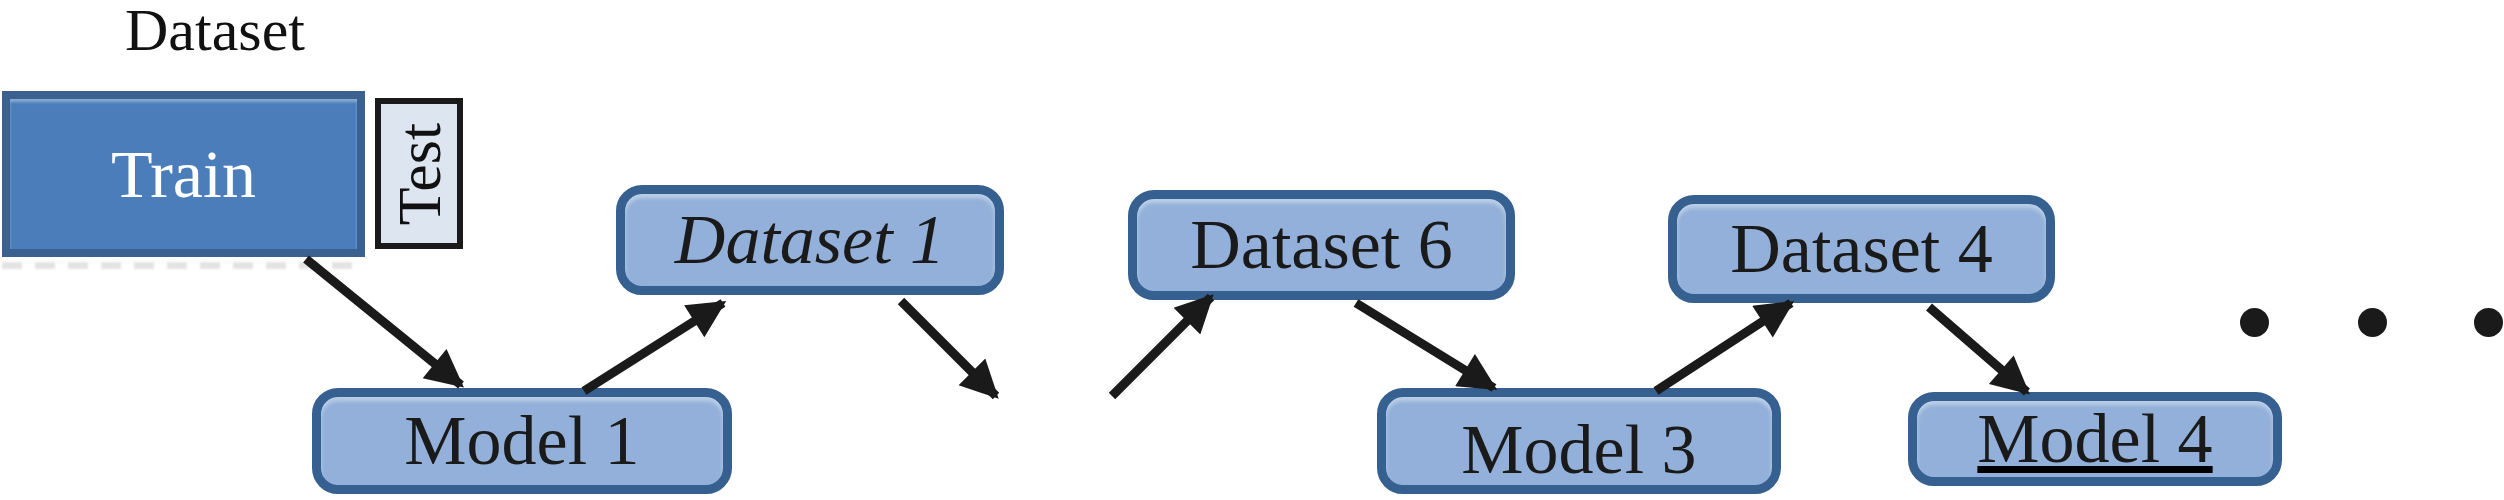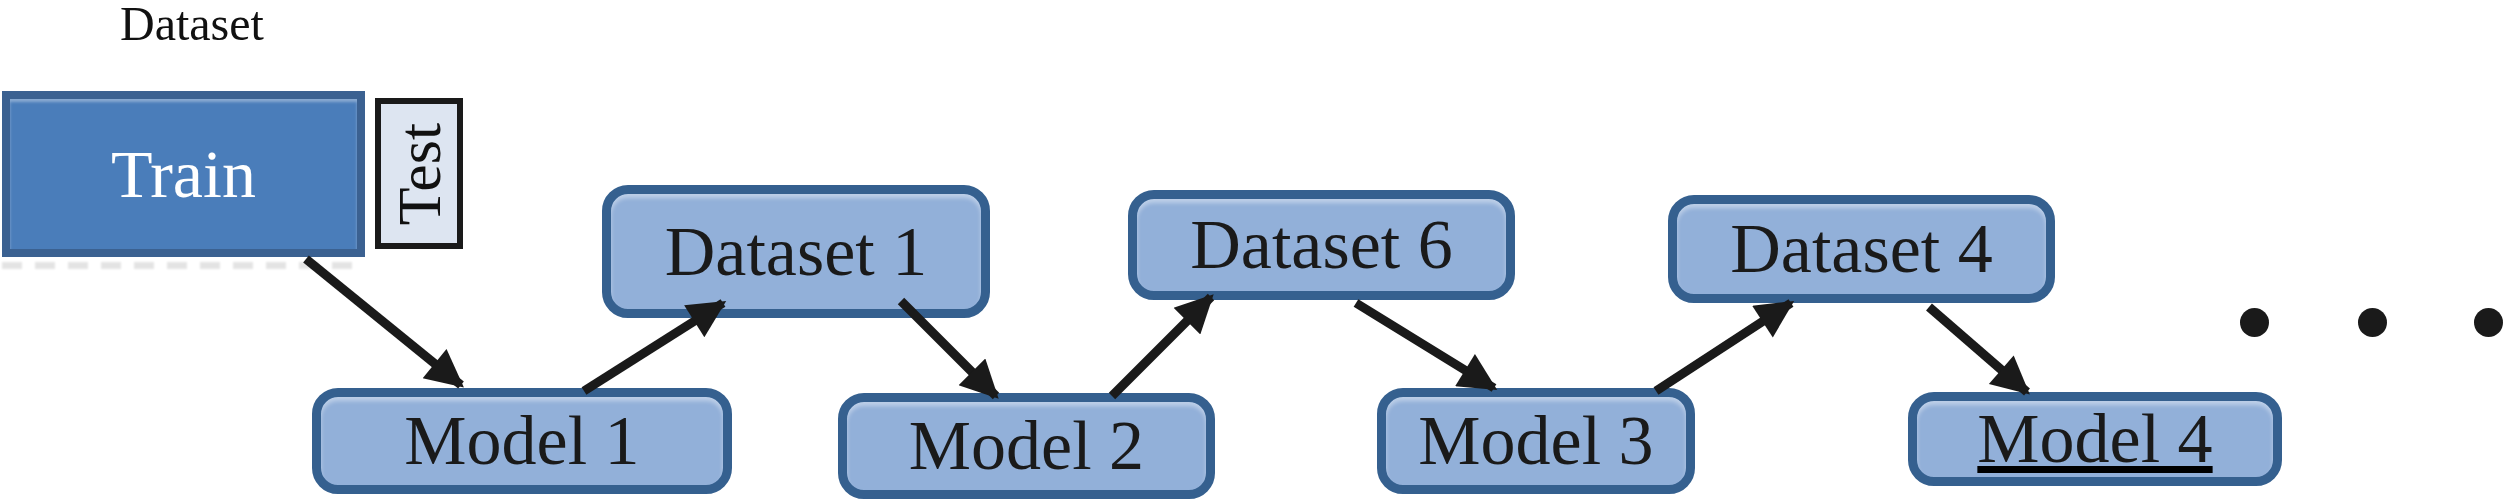--- a/index.html
+++ b/index.html
@@ -8,24 +8,25 @@
     width: 2504px;
     height: 500px;
     background: var(--background, #ffffff);
     overflow: hidden;
     font-family: "Liberation Serif", "DejaVu Serif", serif;
   }
 
   
   .group-label {
     position: absolute;
-    left: 120px;
+    left: 110px;
     top: 0px;
     width: 210px;
-    font-size: 48px;
+    text-align: center;
+    font-size: 60px;
     line-height: 1.0;
     color: #111111;
     white-space: nowrap;
   }
 
   
   .train-box {
     position: absolute;
     left: 2px; top: 91px;
     width: 363px; height: 166px;
@@ -77,26 +78,26 @@
     border-radius: 26px;
     box-shadow: inset 0 4px 4px rgba(255,255,255,0.40);
     display: flex; align-items: center; justify-content: center;
   }
   .node .lbl {
     font-size: 70px;
     line-height: 1;
     color: var(--node-text, #1A1A1A);
     white-space: nowrap;
   }
-  .n-d1 { left:  602px; top: 185px; width: 388px; height: 133px; }
+  .n-d1 { left:  616px; top: 185px; width: 388px; height: 110px; font-style: italic; }
   .n-d2 { left: 1128px; top: 190px; width: 387px; height: 110px; }
   .n-d3 { left: 1668px; top: 195px; width: 387px; height: 108px; }
   .n-m1 { left:  312px; top: 388px; width: 420px; height: 106px; }
   .n-m2 { left:  838px; top: 393px; width: 377px; height: 106px; }
-  .n-m3 { left: 1377px; top: 388px; width: 318px; height: 106px; }
+  .n-m3 { left: 1377px; top: 388px; width: 404px; height: 106px; align-items: flex-end; }
   .n-m4 { left: 1908px; top: 392px; width: 374px; height: 94px; text-decoration: underline; }
 
   
   .arrows {
     position: absolute;
     left: 0; top: 0;
     width: 2504px; height: 500px;
     pointer-events: none;
   }
   .arrow-line {
@@ -140,23 +141,20 @@
   <div class="node n-d2">
     <span class="lbl">Dataset 6</span>
   </div>
   <div class="node n-d3">
     <span class="lbl">Dataset 4</span>
   </div>
 
   <div class="node n-m1">
     <span class="lbl">Model 1</span>
   </div>
-  <div class="node n-m2">
-    <span class="lbl">Model 2</span>
-  </div>
   <div class="node n-m3">
     <span class="lbl">Model 3</span>
   </div>
   <div class="node n-m4">
     <span class="lbl">Model 4</span>
   </div>
 
   <svg class="arrows" viewBox="0 0 2504 500" xmlns="http://www.w3.org/2000/svg">
     <defs>
       <marker id="ah" viewBox="0 0 10 10" refX="9" refY="5" markerWidth="4.6" markerHeight="4.2" orient="auto" markerUnits="strokeWidth">

